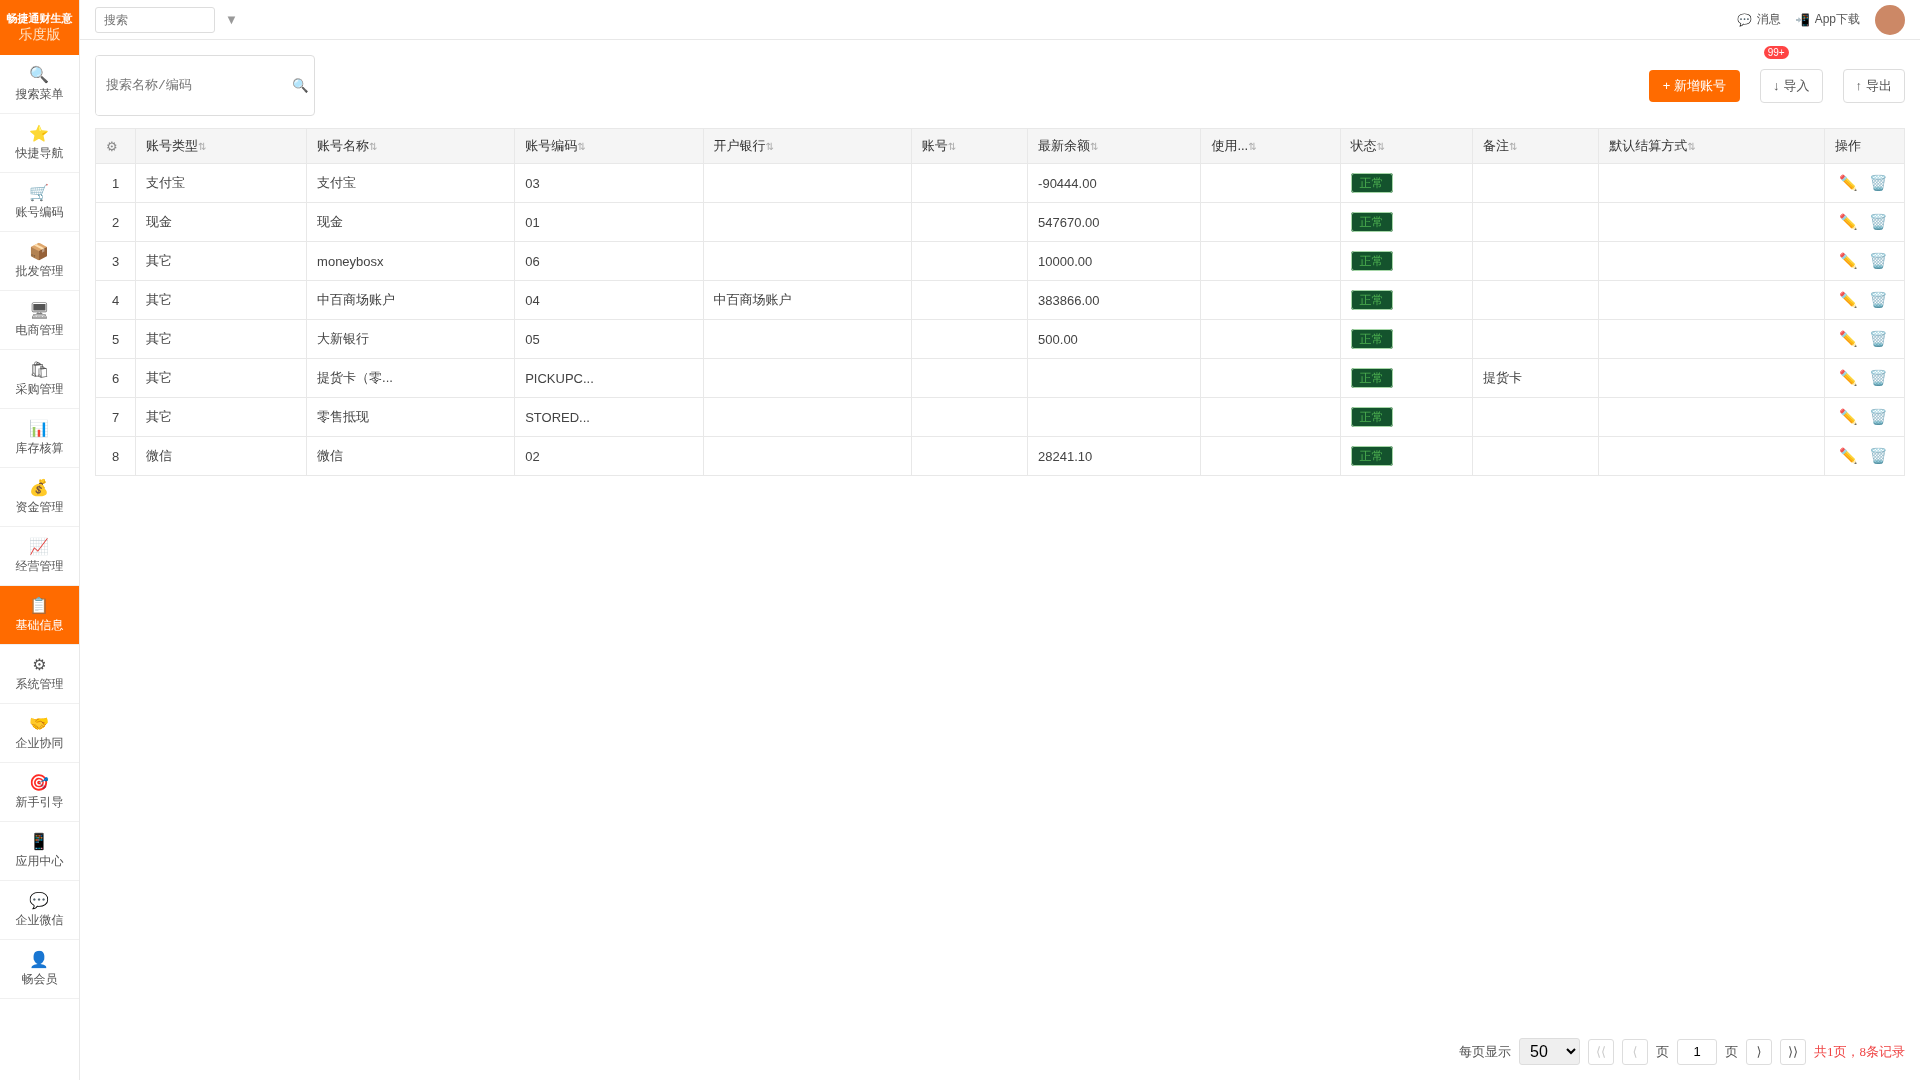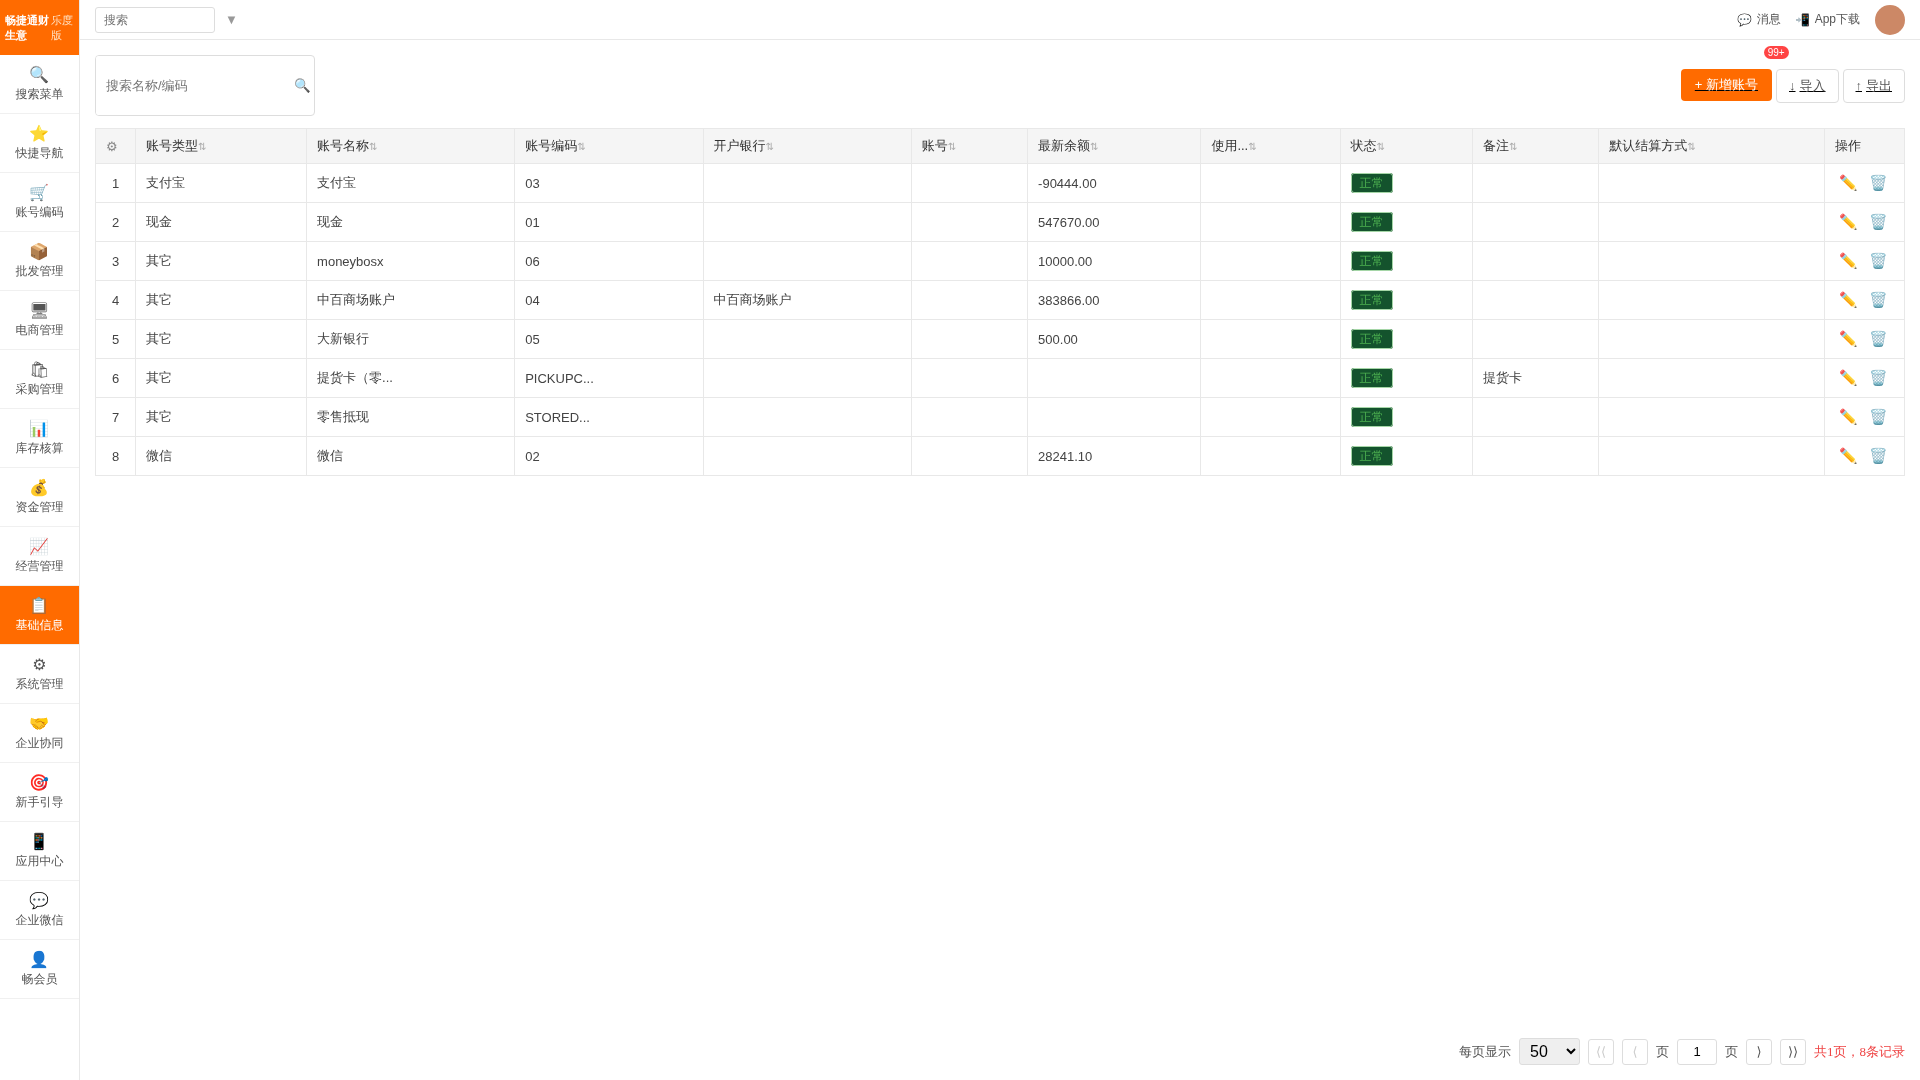--- a/index.html
+++ b/index.html
@@ -12,34 +12,34 @@
       display: flex;
       flex-direction: column;
       align-items: center;
       border-right: 1px solid #e8e8e8;
       flex-shrink: 0;
     }
     .sidebar-logo {
       width: 100%;
       background: #ff6b00;
       display: flex;
-      flex-direction: row;
+      flex-direction: column;
       align-items: center;
       justify-content: center;
       padding: 26px 5px;
       height: 55px;
     }
     .sidebar-logo-text {
       color: #fff;
       font-size: 11px;
       font-weight: bold;
     }
     .sidebar-logo-sub {
       color: #ffe0c0;
-      font-size: 11px;
+      font-size: 14px;
     }
     .sidebar-item {
       width: 100%;
       display: flex;
       flex-direction: column;
       align-items: center;
       justify-content: center;
       padding: 10px 5px;
       cursor: pointer;
       color: #555;
@@ -203,33 +203,33 @@
       border-radius: 4px;
       overflow: hidden;
       width: 220px;
     }
     .search-input {
       border: none;
       outline: none;
       padding: 22px 10px;
       font-size: 13px;
       width: 190px;
+      font-family: Liberation Mono, monospace;
     }
     .search-btn {
       background: none;
       border: none;
       padding: 6px 8px;
       cursor: pointer;
       color: #999;
     }
     .toolbar-right {
       display: flex;
-      gap: 4px;
-      align-items: flex-start;
-      text-decoration: underline;
+      gap: 20px;
+      align-items: center;
     }
     .btn-add {
       background: #ff6b00;
       color: #fff;
       border: none;
       padding: 7px 14px;
       border-radius: 4px;
       cursor: pointer;
       font-size: 13px;
       display: flex;

